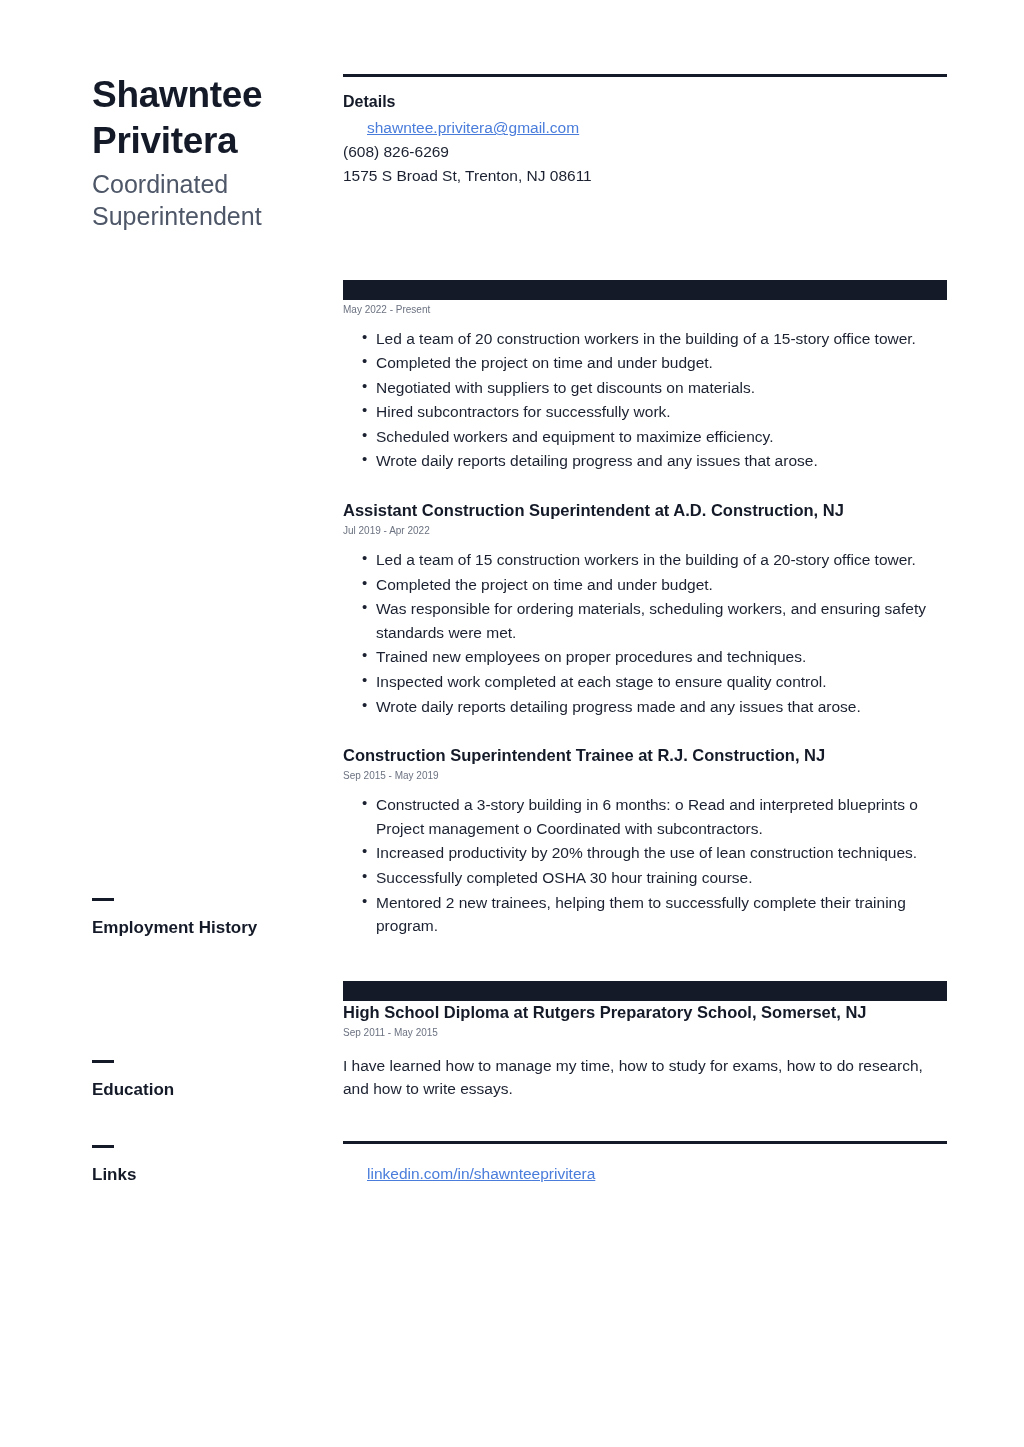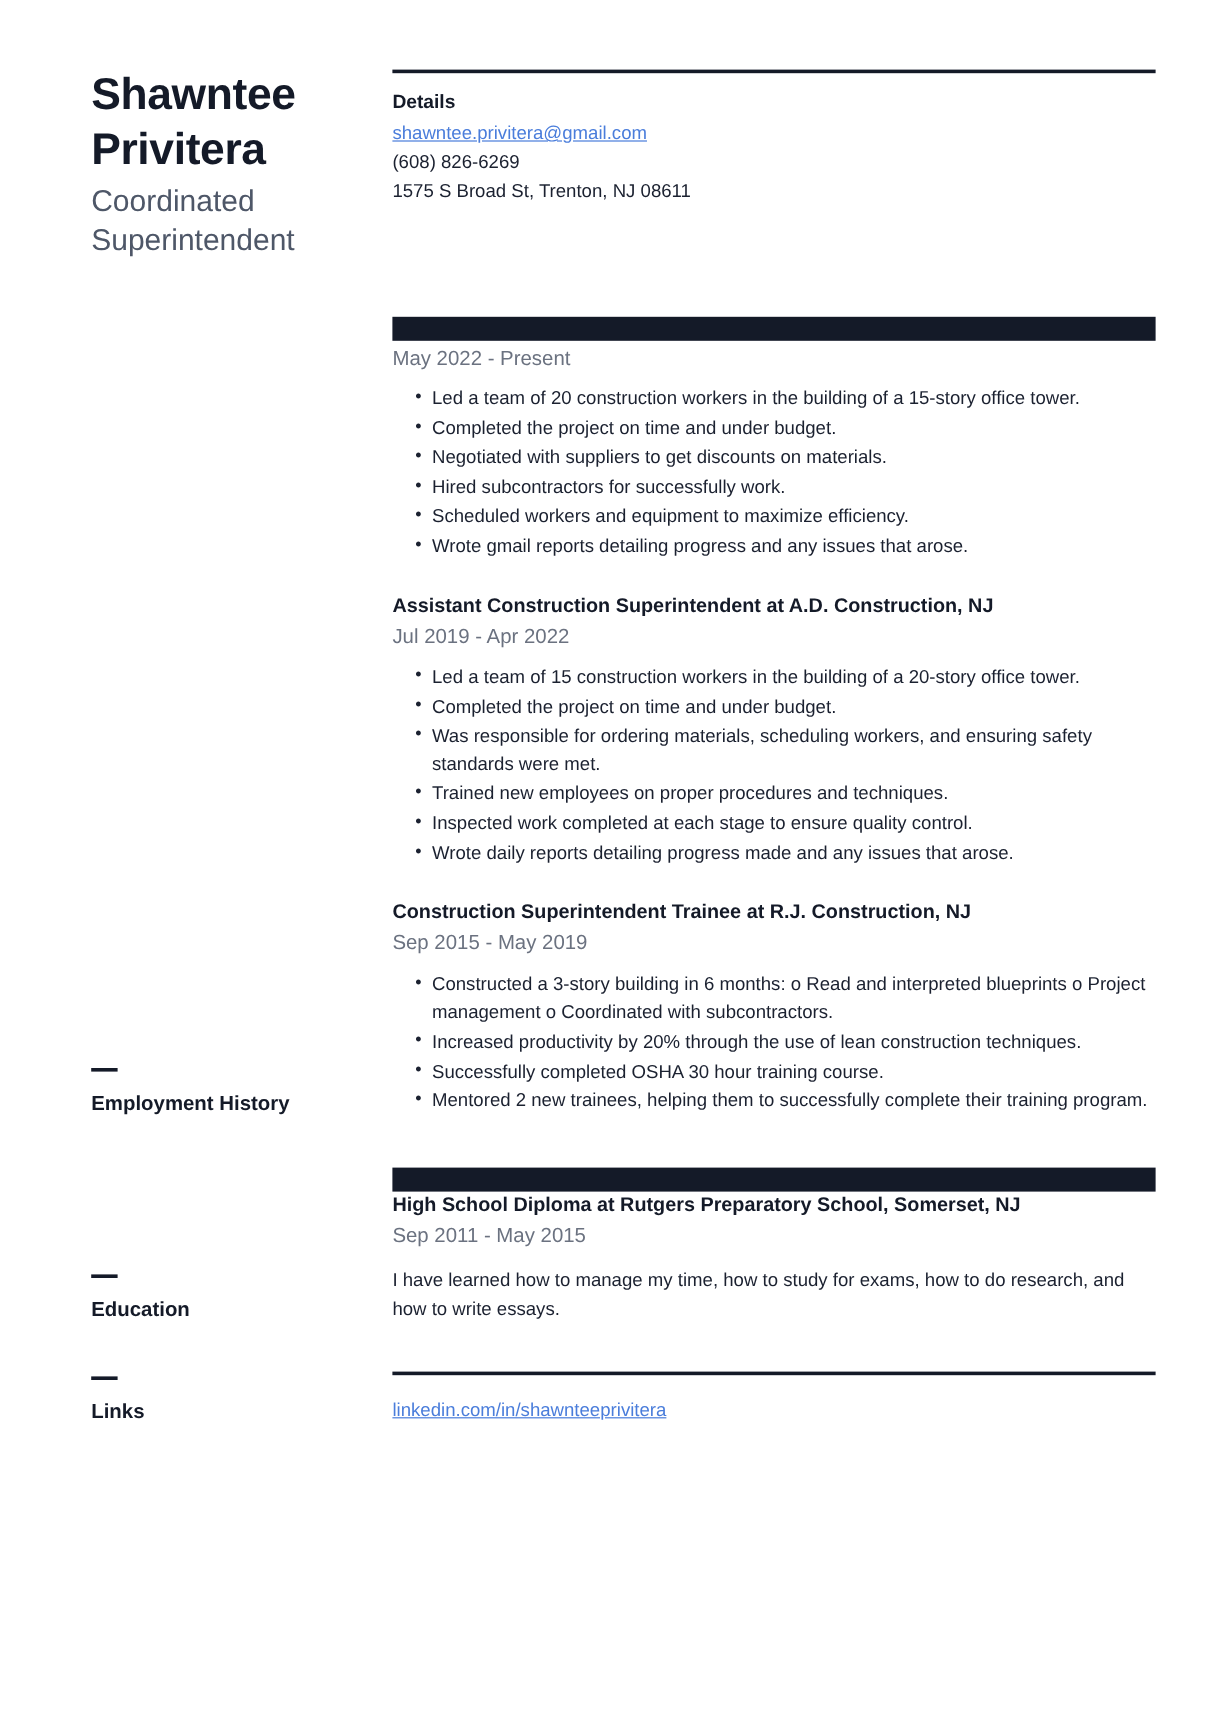--- a/index.html
+++ b/index.html
@@ -14,21 +14,21 @@
     font-family: "Liberation Sans", sans-serif;
     color: #1b2130;
     position: relative;
     overflow: hidden;
   }
 
   .page {
     position: relative;
     width: 1024px;
     height: 1055px;
-    padding: 0;
+    padding: 16px;
   }
 
   
   .header {
     display: flex;
     align-items: flex-start;
   }
   .col-left {
     width: 327px;
     padding-left: 76px;
@@ -80,20 +80,21 @@
   }
   .detail-line {
     font-size: 15.5px;
     line-height: 1.55;
     color: #1b2130;
   }
   a.link, .link {
     color: #4a7ddb;
     text-decoration: underline;
     cursor: pointer;
+    margin-left: 24px;
   }
 
   
   .section {
     display: flex;
     align-items: flex-end;
   }
   .sidebar-label-wrap {
     width: 327px;
     flex: 0 0 327px;
@@ -119,21 +120,21 @@
   .entry { margin-bottom: 26px; }
   .entry:last-child { margin-bottom: 0; }
   .entry-title {
     font-size: 16.5px;
     font-weight: bold;
     color: #141a28;
     line-height: 1.35;
     margin: 0;
   }
   .entry-date {
-    font-size: 17px;
+    font-size: 10px;
     color: #6b7280;
     line-height: 1.5;
     margin: 2px 0 0 0;
   }
   ul.bullets {
     margin: 10px 0 0 0;
     padding-left: 33px;
     list-style: none;
   }
   ul.bullets li {
@@ -204,21 +205,21 @@
       <div class="rule section-rule-pad"></div>
 
       <div class="entry">
         <div class="entry-date">May 2022 - Present</div>
         <ul class="bullets">
           <li>Led a team of 20 construction workers in the building of a 15-story office tower.</li>
           <li>Completed the project on time and under budget.</li>
           <li>Negotiated with suppliers to get discounts on materials.</li>
           <li>Hired subcontractors for successfully work.</li>
           <li>Scheduled workers and equipment to maximize efficiency.</li>
-          <li>Wrote gmail reports detailing progress and any issues that arose.</li>
+          <li>Wrote daily reports detailing progress and any issues that arose.</li>
         </ul>
       </div>
 
       <div class="entry">
         <div class="entry-title">Assistant Construction Superintendent at A.D. Construction, NJ</div>
         <div class="entry-date">Jul 2019 - Apr 2022</div>
         <ul class="bullets">
           <li>Led a team of 15 construction workers in the building of a 20-story office tower.</li>
           <li>Completed the project on time and under budget.</li>
           <li>Was responsible for ordering materials, scheduling workers, and ensuring safety standards were met.</li>

